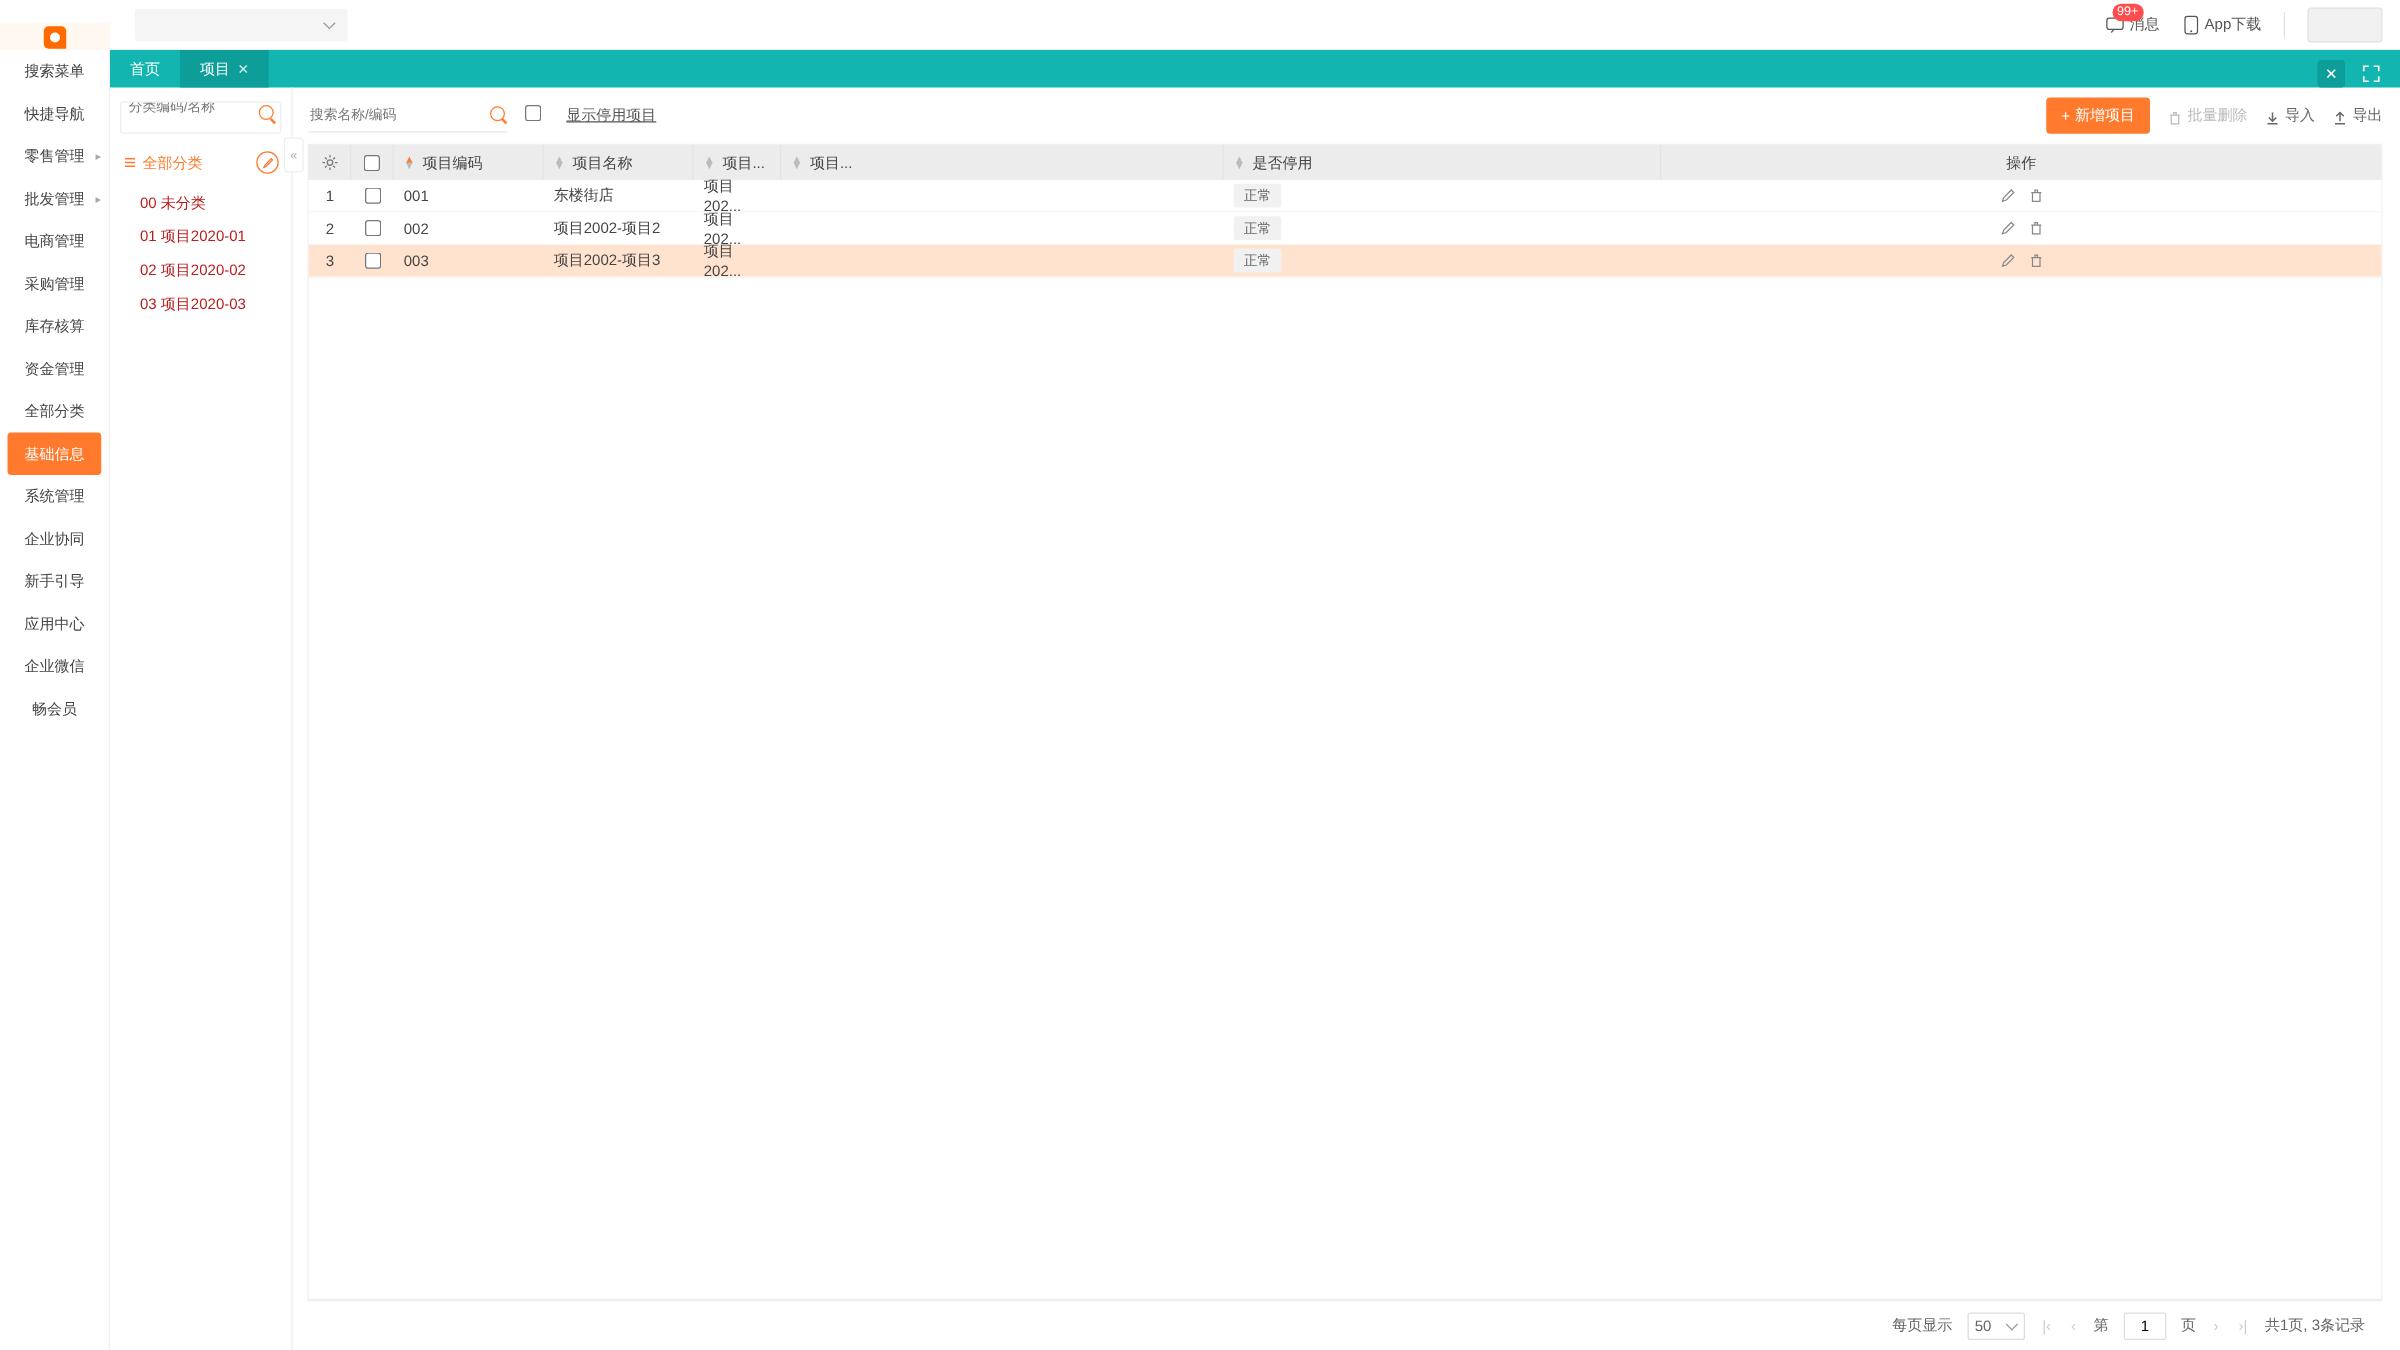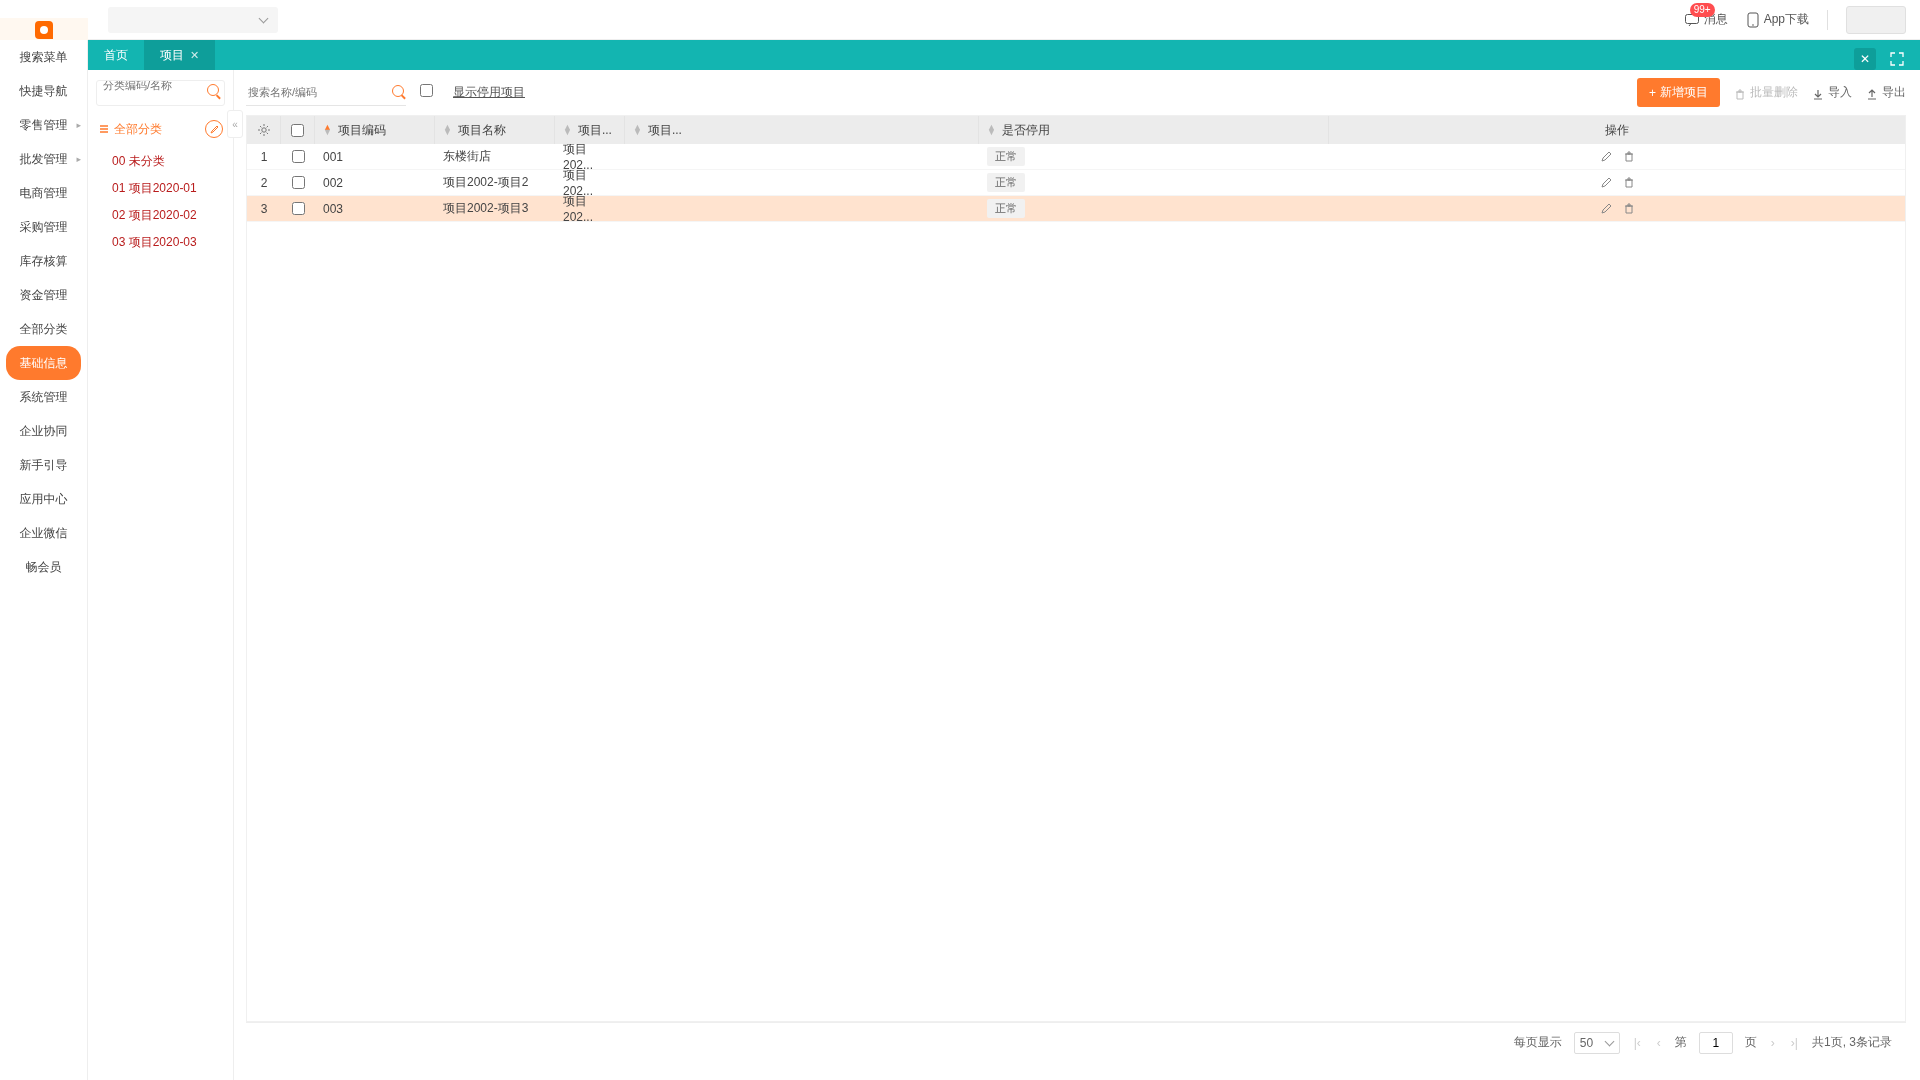--- a/index.html
+++ b/index.html
@@ -17,21 +17,21 @@
 .top-actions { margin-left:auto; display:flex; align-items:center; gap:18px; padding-right:14px;justify-content:flex-end; }
 .top-item { display:flex; align-items:center; gap:4px; color:#555; cursor:pointer; position:relative; }
 .badge99 { position:absolute; top:-8px; left:6px; background:#ff4d4f; color:#fff; font-size:10px; padding:0 4px; border-radius:7px; line-height:14px; }
 .user-avatar { width:60px; height:28px; background:#f0f0f0; border-radius:3px; border:1px solid #e0e0e0; }
 .divider-v { width:1px; height:20px; background:#e0e0e0; }
 
 
 .shell { display:flex; height:calc(100vh - 40px); }
 .sidebar { width:88px; background:#fff; border-right:1px solid #eee; }
 .side-item { height:34px; display:flex; align-items:center; justify-content:center; color:#444; cursor:pointer; position:relative; font-size:12px; }
-.side-item.active { background:#ff7a2d; color:#fff; border-radius:14px; margin:0 6px; }
+.side-item.active { background:#ff7a2d; color:#fff; border-radius:3px; margin:0 6px; }
 .side-item .caret { position:absolute; right:6px; font-size:9px; color:#aaa; }
 
 
 .main { flex:1; display:flex; flex-direction:column; }
 .tabstrip { height:30px; background:#13b5b1; display:flex; align-items:flex-end; }
 .tab { height:30px; padding:0 16px; display:flex; align-items:center; color:#fff; gap:6px; cursor:pointer; font-size:12px; }
 .tab.active { background:#0e9e9a; }
 .tab .x { font-size:11px; opacity:.8; }
 .tabstrip-right { margin-left:auto; display:flex; align-items:center; gap:10px; padding-right:12px; }
 .tb-btn { width:22px; height:22px; background:#0e9e9a; border-radius:3px; display:flex; align-items:center; justify-content:center; color:#fff; cursor:pointer; }
@@ -43,21 +43,21 @@
 .cat-search-wrap { position:relative; margin-bottom:10px; }
 .cat-search-wrap .mag { position:absolute; right:6px; top:6px; color:#ff7a2d; }
 .cat-header { display:flex; align-items:center; color:#ff7a2d; gap:4px; padding:4px 2px; font-size:12px; }
 .cat-header .spacer { flex:1; }
 .circle-btn { width:18px; height:18px; border:1px solid #ff7a2d; border-radius:50%; display:flex; align-items:center; justify-content:center; color:#ff7a2d; font-size:10px; cursor:pointer; }
 .cat-list { margin-top:6px; }
 .cat-item { padding:5px 6px 5px 16px; color:#b91c1c; cursor:pointer; font-size:12px; }
 .collapse-btn { position:absolute; right:-10px; top:40px; width:16px; height:28px; background:#fff; border:1px solid #eee; border-radius:3px; display:flex; align-items:center; justify-content:center; color:#aaa; cursor:pointer; font-size:10px; }
 
 
-.table-zone { flex:1; display:flex; flex-direction:column; padding:8px 14px 18px 12px; }
+.table-zone { flex:1; display:flex; flex-direction:column; padding:8px 14px 0 12px; }
 .toolbar { display:flex; align-items:center; gap:14px; margin-bottom:8px; }
 .tb-search-wrap { position:relative; width:160px; }
 .tb-search { width:100%; height:26px; border:none; border-bottom:1px solid #e5e5e5; padding:0 22px 0 2px; font-size:11px; outline:none; }
 .tb-search-wrap .mag { position:absolute; right:2px; top:5px; color:#ff7a2d; }
 .chk-label { display:flex; align-items:flex-start; gap:20px; color:#555;text-decoration:underline; }
 .toolbar-right { margin-left:auto; display:flex; align-items:center; gap:14px; }
 .btn-primary { background:#ff7a2d; color:#fff; padding:6px 12px; border-radius:3px; cursor:pointer; display:flex; align-items:center; gap:4px; }
 .btn-text { display:flex; align-items:flex-end; gap:4px; color:#666; cursor:pointer; }
 .btn-text.disabled { color:#bbb; cursor:not-allowed; }
 

